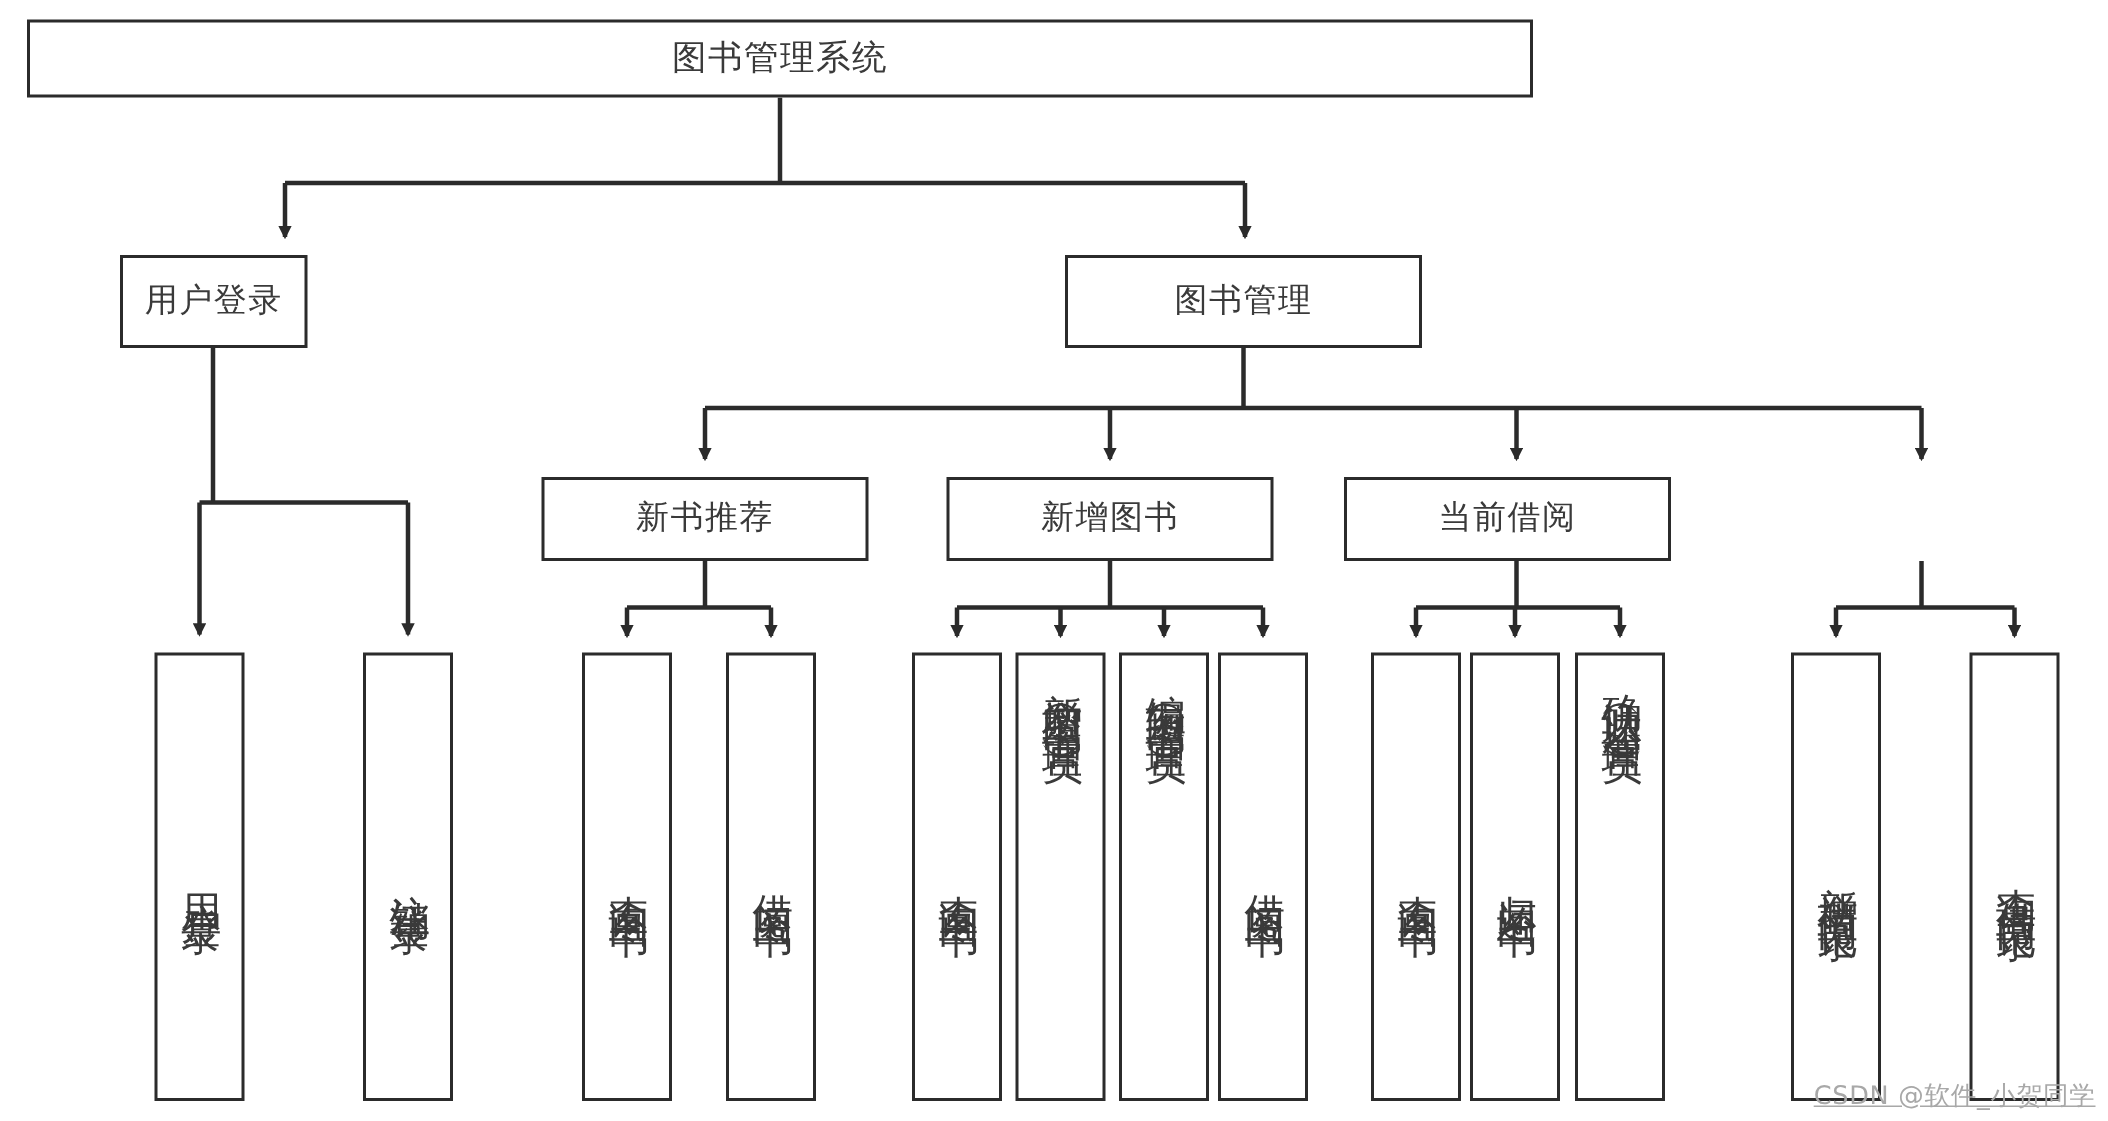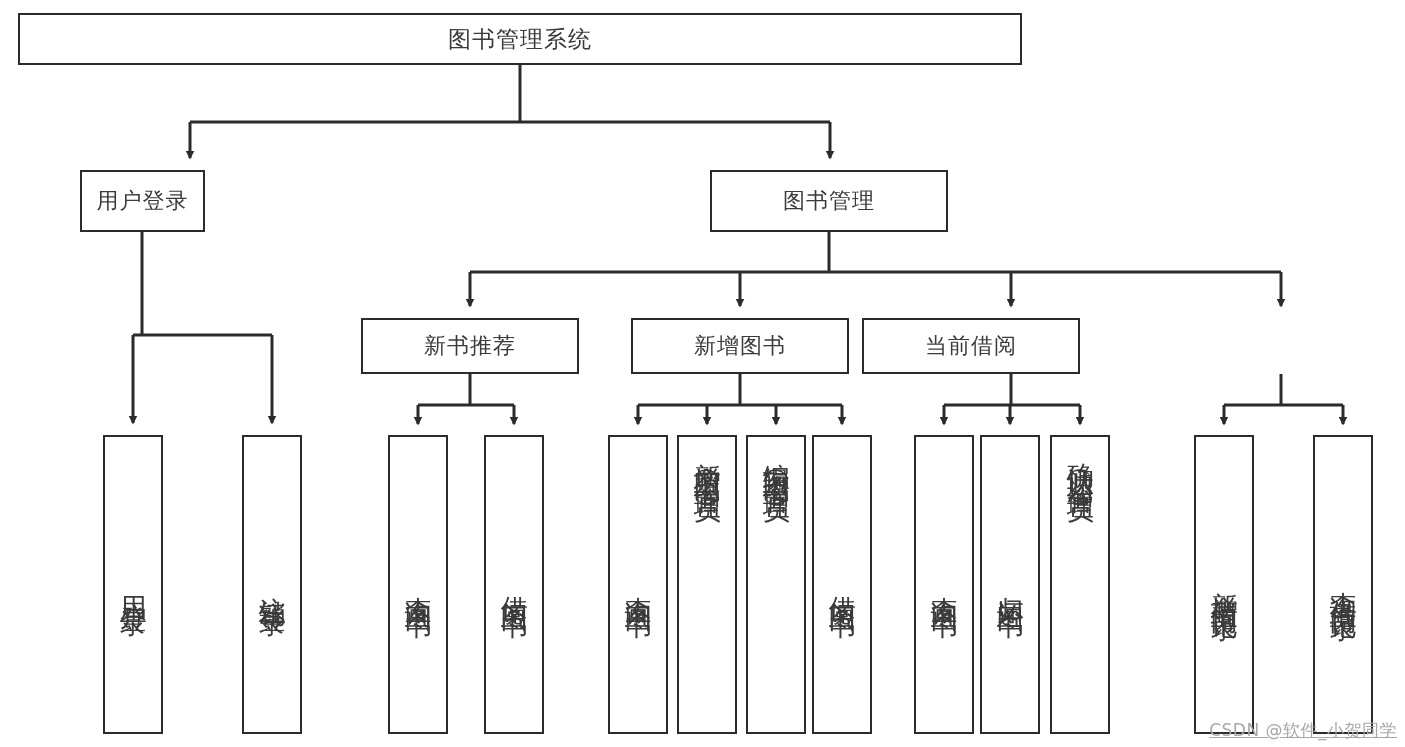--- a/index.html
+++ b/index.html
@@ -67,21 +67,21 @@
     height: 56px;
     top: 318px;
     width: 218px;
   }
   .node-l2 .node-label {
     font-size: 22px;
     letter-spacing: 1px;
   }
   #node-new-book-rec { left: 361px; }
   #node-book-borrow  { left: 631px; }
-  #node-cur-borrow   { left: 862px; }
+  #node-cur-borrow   { left: 896px; }
   #node-borrow-log   { left: 1172px; }
   
   .node-leaf {
     top: 435px;
     height: 299px;
     width: 60px;
     align-items: flex-start;
     justify-content: center;
     padding-top: 0;
   }

